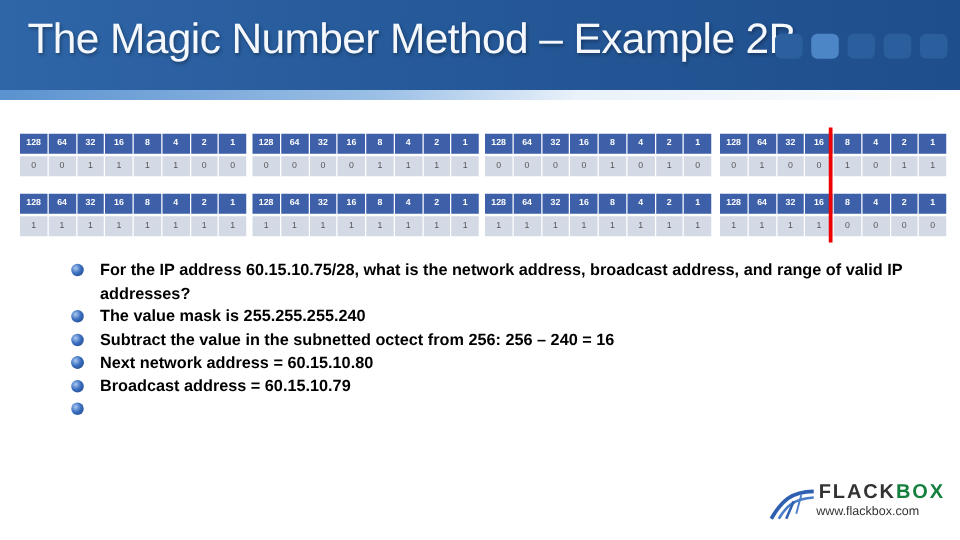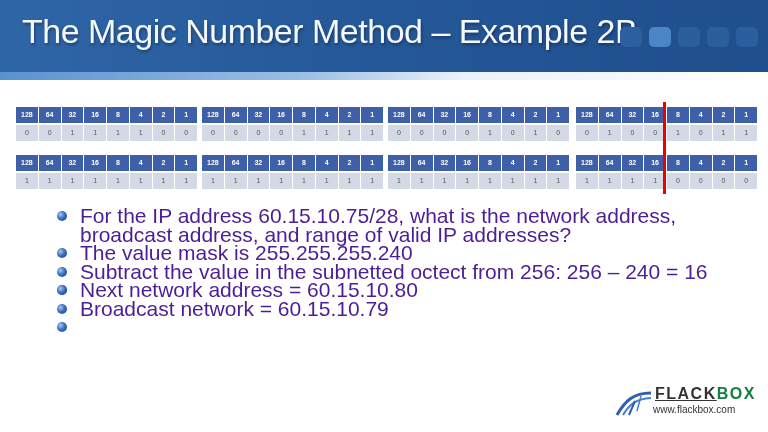--- a/index.html
+++ b/index.html
@@ -29,29 +29,29 @@
     flex:1; margin-right:1px; text-align:center;
     font-size:7px; line-height:16px;
   }
   .bin-cell:last-child { margin-right:0; }
   .bin-head { background:#3d60a8; color:#ffffff; font-weight:bold; }
   .bin-val  { background:#d4d9e6; color:#555; }
 
   .red-line { position:absolute; left:663px; top:102px; width:3px; height:92px; background:#ee0000; }
 
   .bullets { position:absolute; left:56px; top:207px; width:700px; list-style:none; }
-  .bullet { position:relative; padding-left:24px; color:#4c1d95; font-size:21px; line-height:18.5px; margin-bottom:0px; }
+  .bullet { position:relative; padding-left:24px; color:#000000; font-size:13px; line-height:18.5px; margin-bottom:0px;font-weight:bold; }
   .bullet .dot {
     position:absolute; left:1px; top:4px; width:10px; height:10px; border-radius:50%;
     background: radial-gradient(circle at 35% 35%, #a9c8f0 0%, #3a6fc0 45%, #1d3f7e 100%);
   }
 
   .logo { position:absolute; left:615px; top:385px; width:150px; height:40px; }
   .logo-word { position:absolute; left:40px; top:0px; font-size:16px; letter-spacing:1.5px; font-weight:bold; white-space:nowrap; }
-  .logo-word .a { color:#333;text-decoration:underline; }
+  .logo-word .a { color:#333; }
   .logo-word .b { color:#15803d; }
   .logo-url { position:absolute; left:38px; top:19px; font-size:10px; color:#333; white-space:nowrap; }
 </style>
 </head>
 <body>
 
 <div class="header"></div>
 <div class="header-strip"></div>
 <div class="title">The Magic Number Method – Example 2B</div>
 <div id="deco-wrap">
@@ -241,21 +241,21 @@
     </div>
   </div>
 <div class="red-line"></div>
 
 <ul class="bullets" id="bullets">
     <li class="bullet"><span class="dot"></span><span>For the IP address 60.15.10.75/28, what is the network address, broadcast address, and range of valid IP addresses?</span></li>
     <li class="bullet"><span class="dot"></span><span>The value mask is 255.255.255.240</span></li>
     <li class="bullet"><span class="dot"></span><span>Subtract the value in the subnetted octect from 256: 256 – 240 = 16</span></li>
     <li class="bullet"><span class="dot"></span></li>
     <li class="bullet"><span class="dot"></span><span>Next network address = 60.15.10.80</span></li>
-    <li class="bullet"><span class="dot"></span><span>Broadcast network = 60.15.10.79</span></li>
+    <li class="bullet"><span class="dot"></span><span>Broadcast address = 60.15.10.79</span></li>
     <li class="bullet"><span class="dot"></span></li>
   </ul>
 
 <div class="logo">
   <svg style="position:absolute;left:0;top:2px;" width="38" height="30" viewBox="0 0 38 30">
     <path d="M2 28 C10 14, 18 6, 36 6" stroke="#2e5fb0" stroke-width="3" fill="none"></path>
     <path d="M8 28 C14 18, 20 12, 36 11" stroke="#4a7dc8" stroke-width="2" fill="none"></path>
     <path d="M14 28 L20 14" stroke="#2e5fb0" stroke-width="2"></path>
     <path d="M22 24 L26 9" stroke="#4a7dc8" stroke-width="1.5"></path>
   </svg>

